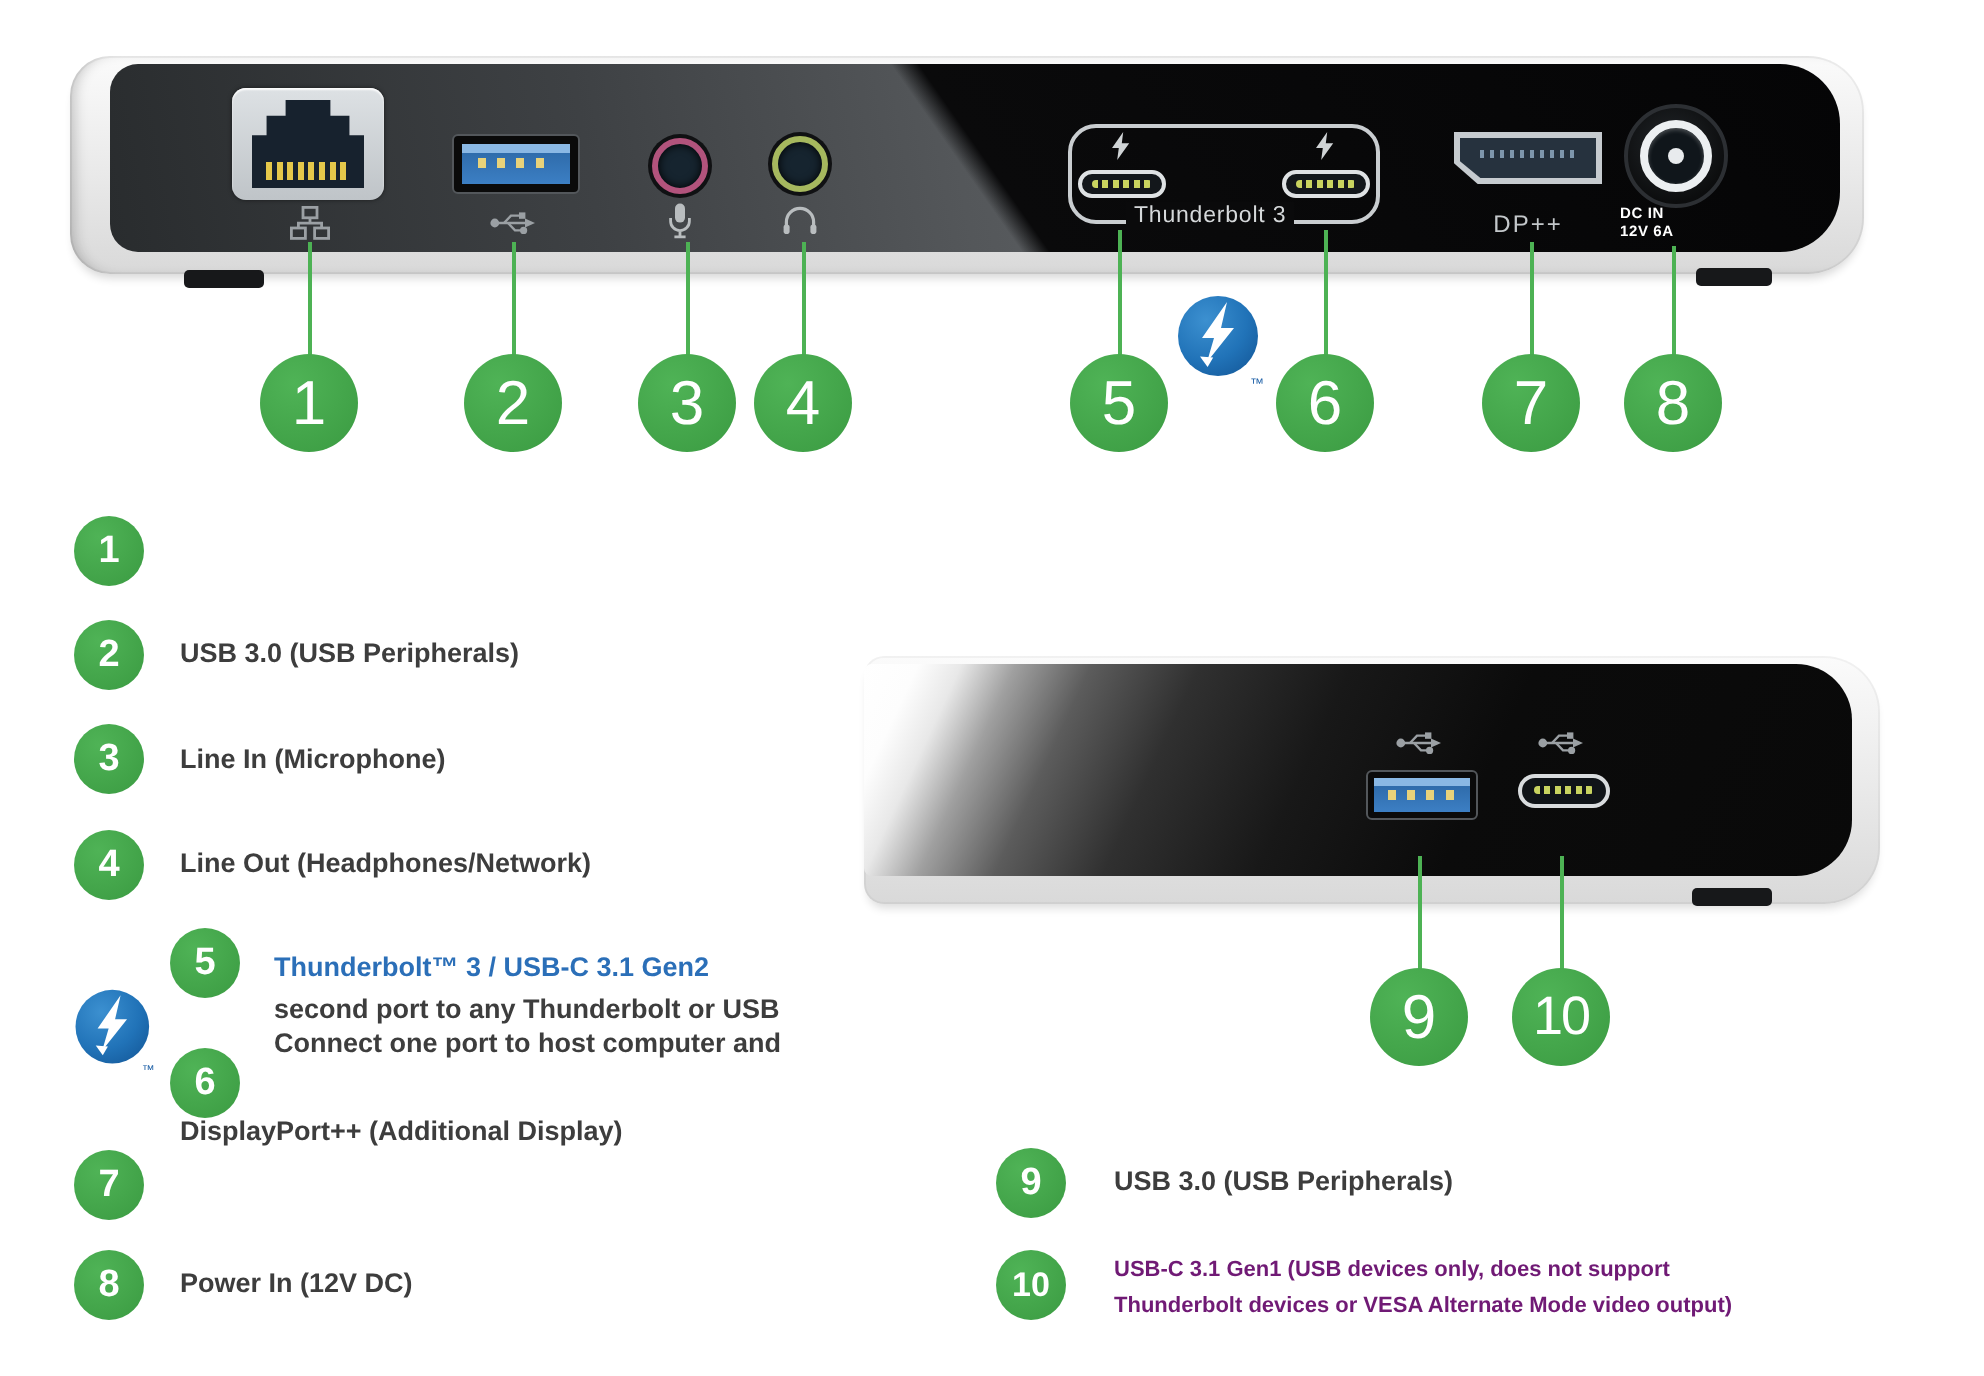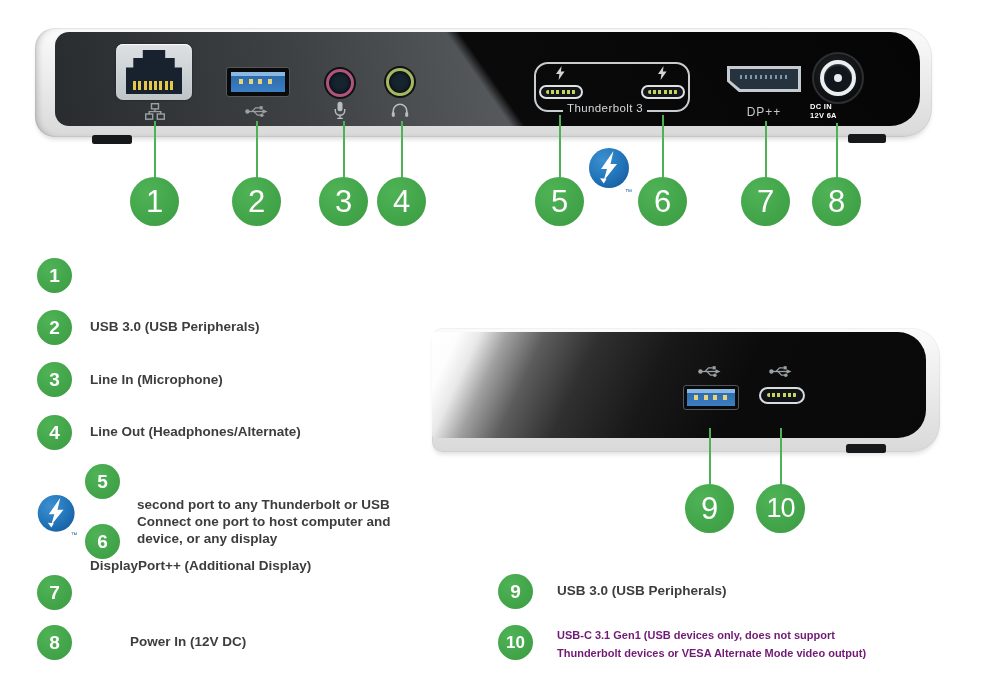--- a/index.html
+++ b/index.html
@@ -255,48 +255,48 @@
 
   <div class="abs lnum" style="left:37px; top:258px;">1</div>
 
   <div class="abs lnum" style="left:37px; top:310px;">2</div>
   <div class="abs ltext" style="left:90px; top:320px;">USB 3.0 (USB Peripherals)</div>
 
   <div class="abs lnum" style="left:37px; top:362px;">3</div>
   <div class="abs ltext" style="left:90px; top:373px;">Line In (Microphone)</div>
 
   <div class="abs lnum" style="left:37px; top:415px;">4</div>
-  <div class="abs ltext" style="left:90px; top:425px;">Line Out (Headphones/Alternate)</div>
+  <div class="abs ltext" style="left:90px; top:425px;">Line Out (Headphones/Network)</div>
 
   <svg class="abs" style="left:36px; top:494px;" width="44" height="46" viewBox="0 0 46 50">
     <defs>
       <radialGradient id="tbg2" cx="35%" cy="30%" r="85%">
         <stop offset="0" stop-color="#3c90d0"></stop>
           <stop offset="0.6" stop-color="#2173b8"></stop>
           <stop offset="1" stop-color="#155a9b"></stop>
       </radialGradient>
     </defs>
     <circle cx="21" cy="21" r="20" fill="url(#tbg2)"></circle>
     <polygon points="25.5,4 13,22 19,22 15.5,34 29,17 22.5,17" fill="#ffffff"></polygon>
     <polygon points="15.8,36.5 12,31.2 18.6,31.8" fill="#ffffff"></polygon>
     <text x="37" y="47" font-size="7" fill="#1b5ea6">™</text>
   </svg>
   <div class="abs lnum" style="left:85px; top:464px;">5</div>
   <div class="abs lnum" style="left:85px; top:524px;">6</div>
+  <div class="abs" id="tb-item-title">Thunderbolt™ 3 / USB-C 3.1 Gen2</div>
   <div class="abs" id="tb-item-body">
     <div>second port to any Thunderbolt or USB</div>
     <div>Connect one port to host computer and</div>
-    <div>device, or any display</div>
   </div>
 
   <div class="abs lnum" style="left:37px; top:575px;">7</div>
   <div class="abs ltext" style="left:90px; top:559px;">DisplayPort++ (Additional Display)</div>
 
   <div class="abs lnum" style="left:37px; top:625px;">8</div>
-  <div class="abs ltext" style="left:90px; top:635px;margin-left:40px;">Power In (12V DC)</div>
+  <div class="abs ltext" style="left:90px; top:635px;">Power In (12V DC)</div>
 
   <div class="abs lnum" style="left:498px; top:574px;">9</div>
   <div class="abs ltext" style="left:557px; top:584px;">USB 3.0 (USB Peripherals)</div>
 
   <div class="abs lnum" style="left:498px; top:625px; font-size:17px;">10</div>
   <div class="abs lmulti" style="left:557px; top:627px;">
     <div>USB-C 3.1 Gen1 (USB devices only, does not support</div>
     <div>Thunderbolt devices or VESA Alternate Mode video output)</div>
   </div>
 

